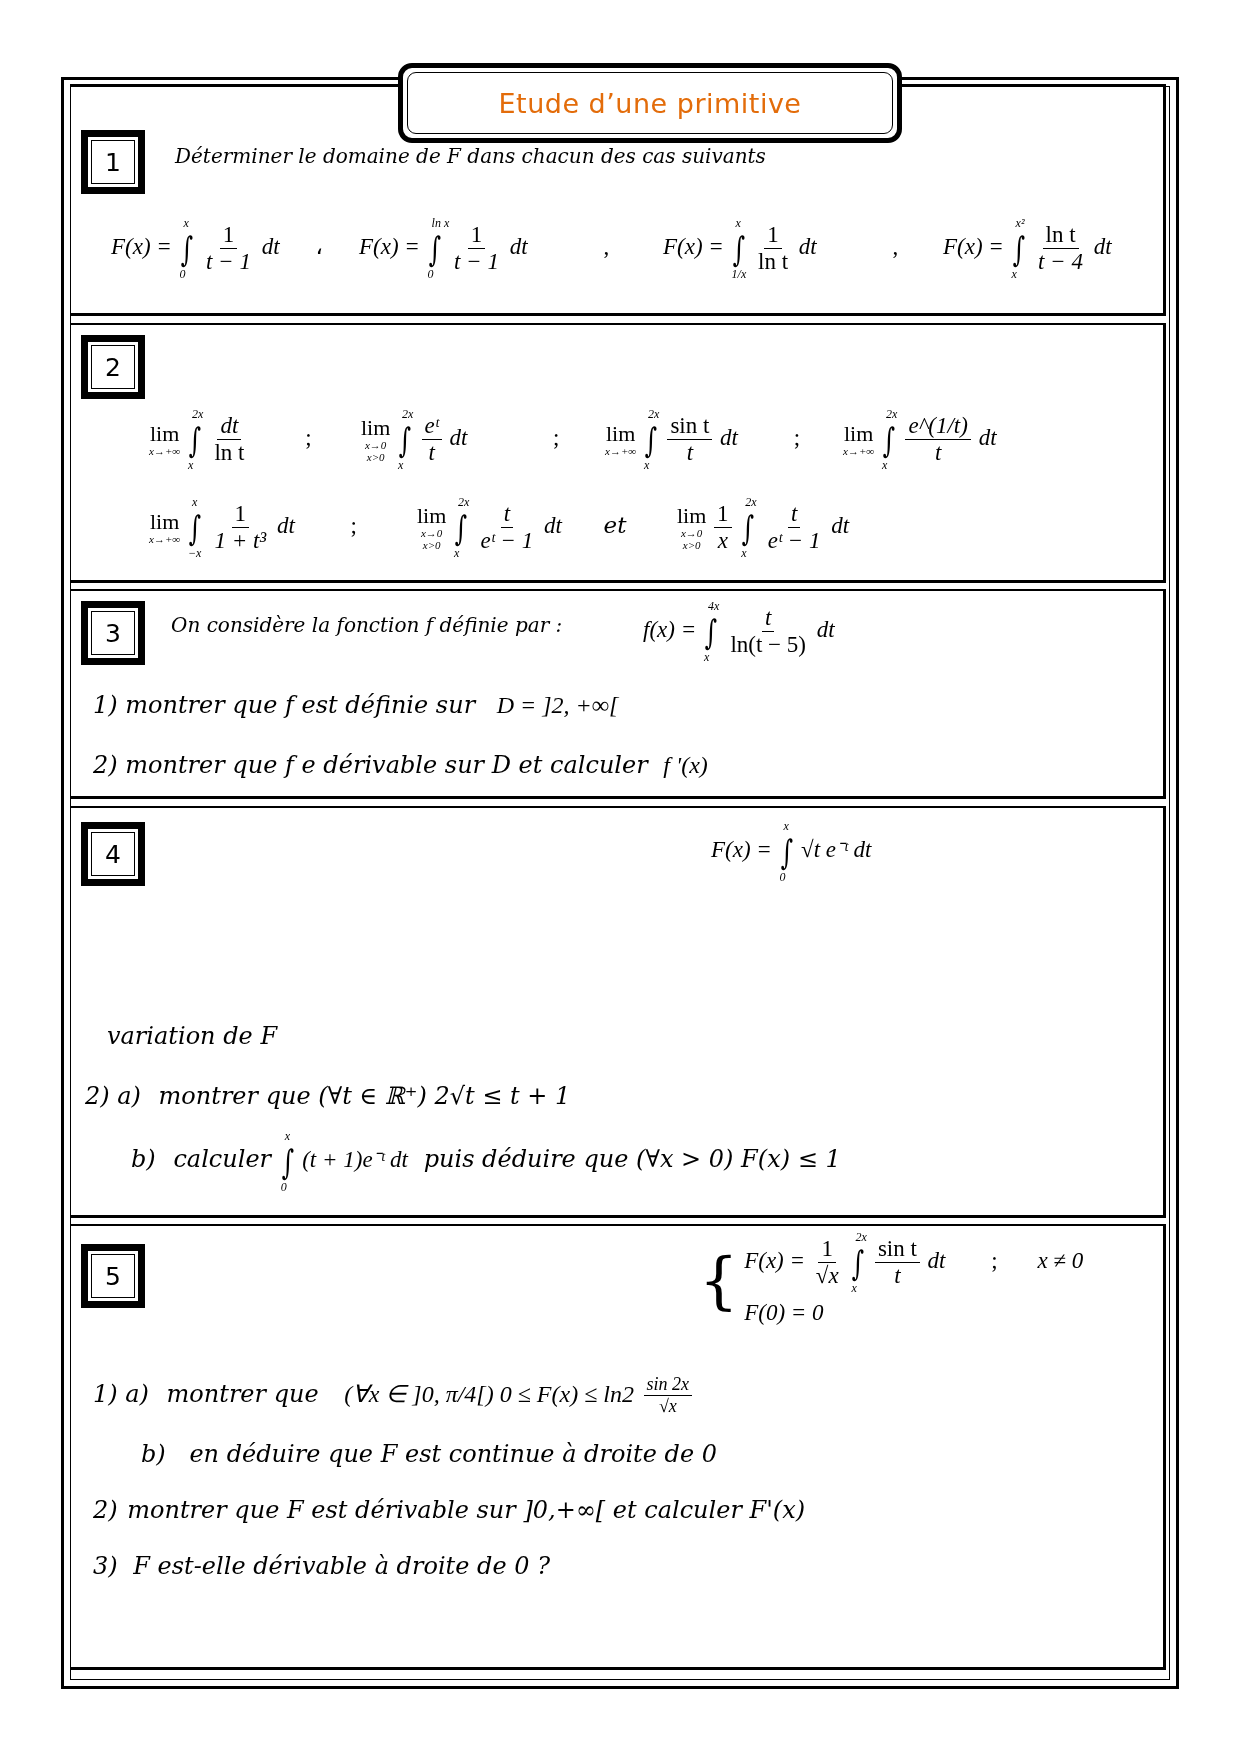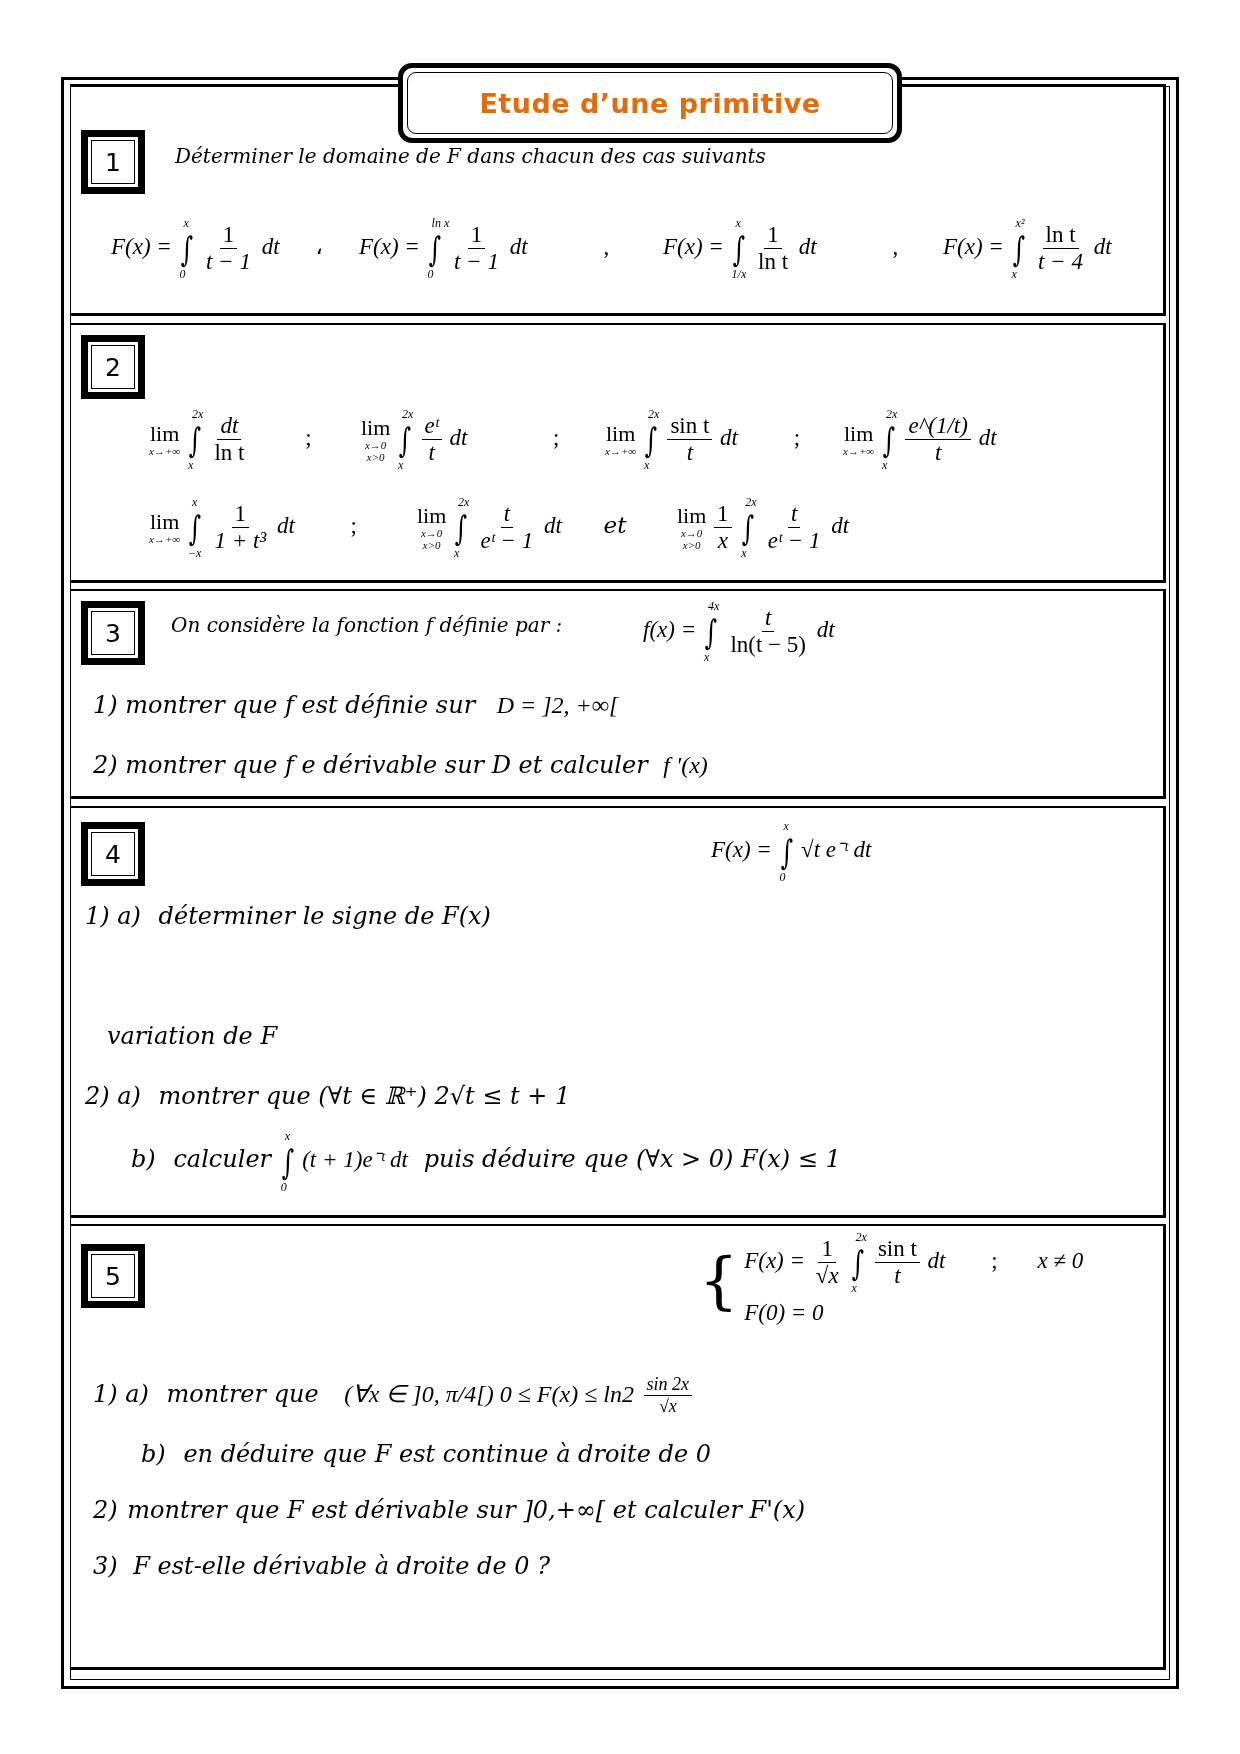--- a/index.html
+++ b/index.html
@@ -7,21 +7,21 @@
          font-family: "DejaVu Serif", serif; color: #000; }
   .outer { position: absolute; left: 61px; top: 77px; width: 1112px; height: 1606px;
            border: 3px solid #000; }
   .outer-inner { position: absolute; left: 6px; top: 6px; right: 6px; bottom: 6px;
                  border: 1px solid #000; }
   .title-box { position: absolute; left: 398px; top: 63px; width: 494px; height: 70px;
                border: 5px solid #000; border-radius: 14px; background: #fff; z-index: 5; }
   .title-box-inner { position: absolute; left: 4px; top: 4px; right: 4px; bottom: 4px;
                      border: 1.5px solid #000; border-radius: 9px;
                      display: flex; align-items: center; justify-content: center; }
-  .title-text { font-family: "DejaVu Sans", sans-serif; font-weight: bold; font-size: 27px;
+  .title-text { font-family: "DejaVu Sans", sans-serif; font-weight: normal; font-size: 27px;
                 color: #e36c0a; letter-spacing: 0.5px; text-align: center; }
   .section { position: absolute; left: 70px; width: 1096px; border: 3px solid #000;
              border-top-width: 2px; border-left-width: 1.5px; box-sizing: border-box; }
   .num-box { position: absolute; width: 64px; height: 64px; background: #000;
              box-sizing: border-box; padding: 7px; }
   .num-box .nb1 { width: 100%; height: 100%; background: #fff; box-sizing: border-box; padding: 3px; }
   .num-box .nb2 { width: 100%; height: 100%; border: 1.5px solid #000; box-sizing: border-box;
                   display: flex; align-items: center; justify-content: center;
                   font-family: "DejaVu Sans", sans-serif; font-size: 25px; }
   .script { font-family: "DejaVu Serif", serif; font-style: italic; position: absolute; white-space: nowrap; }
@@ -296,24 +296,20 @@
   </div>
   <div class="math" style="left:640px; top:24px;">
     <span class="m">F(x) =</span>
     <span class="int">
         <span class="sup">x</span>
         <span class="sign">∫</span>
         <span class="sub">0</span>
       </span>
     <span class="m">√t e⁻ᵗ dt</span>
   </div>
-  <div class="script line" style="left:14px; top:94px;">
-    <span>1) a)</span>
-    <span style="margin-left:10px;">déterminer le signe de F(x)</span>
-  </div>
   <div class="script line" style="left:36px; top:214px;">
     <span>variation de F</span>
   </div>
   <div class="script line" style="left:14px; top:274px;">
     <span>2) a)</span>
     <span style="margin-left:10px;">montrer que (∀t ∈ ℝ⁺)  2√t ≤ t + 1</span>
   </div>
   <div class="script line" style="left:60px; top:334px;">
     <span>b)</span>
     <span style="margin-left:10px;">calculer</span>
@@ -364,21 +360,21 @@
     <span>1) a)</span>
     <span style="margin-left:10px;">montrer que</span>
     <span class="m" style="margin-left:18px;">(∀x ∈ ]0, π/4[)    0 ≤ F(x) ≤ ln2</span>
     <span class="frac m" style="font-size:18px;">
         <span class="num">sin 2x</span>
         <span class="den">√x</span>
       </span>
   </div>
   <div class="script line" style="left:70px; top:214px;">
     <span>b)</span>
-    <span style="margin-left:10px;">en déduire que F est continue à droite de  0</span>
+    <span style="margin-left:16px;">en déduire que F est continue à droite de  0</span>
   </div>
   <div class="script line" style="left:22px; top:270px;">
     <span>2)</span>
     <span style="margin-left:2px;">montrer que F est dérivable sur ]0,+∞[ et calculer F'(x)</span>
   </div>
   <div class="script line" style="left:22px; top:326px;">
     <span>3)</span>
     <span style="margin-left:8px;">F est-elle dérivable à droite de 0 ?</span>
   </div>
 </div>

